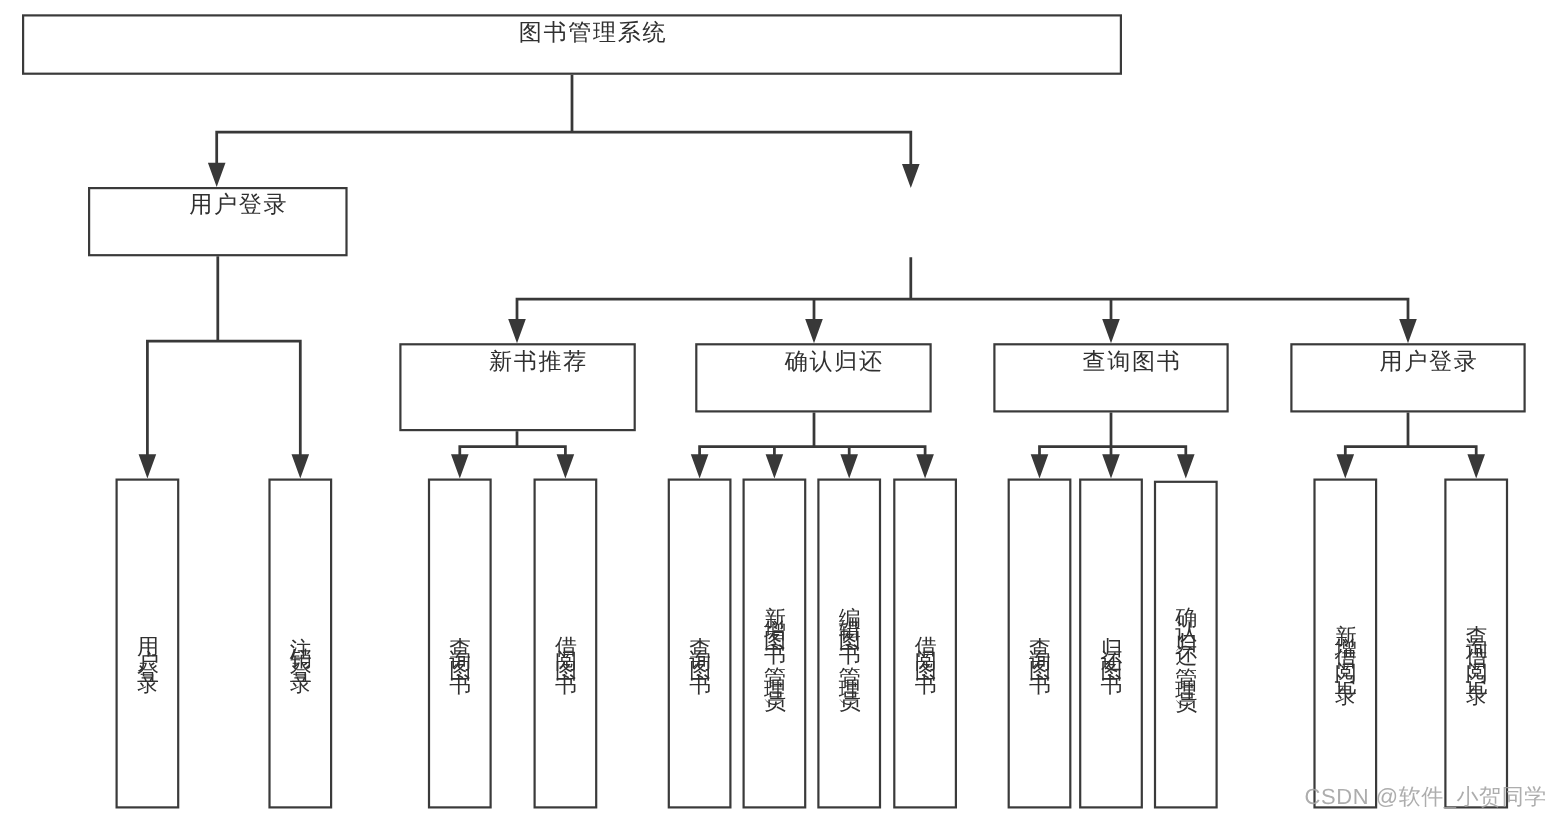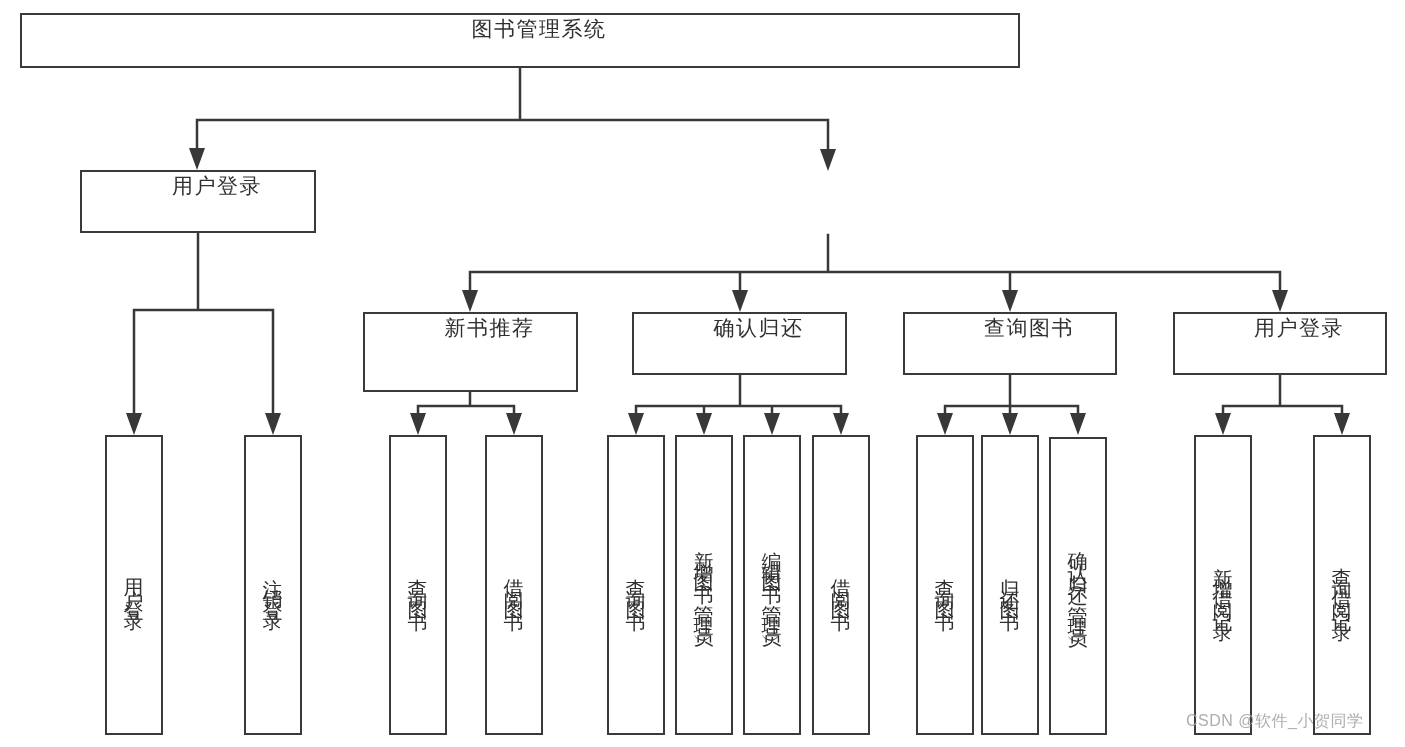--- a/index.html
+++ b/index.html
@@ -47,21 +47,21 @@
     line-height: 1;
     letter-spacing: 11px;
     white-space: nowrap;
     color: #303030;
   }
   .watermark {
     position: absolute;
     left: 1186px;
     top: 711px;
     z-index: 5;
-    font-size: 16px;
+    font-size: 20px;
     letter-spacing: 0.5px;
     color: #a2a2a2;
     opacity: 0.88;
     white-space: nowrap;
   }
 </style>
 </head>
 <body>
 
 <div class="canvas">

